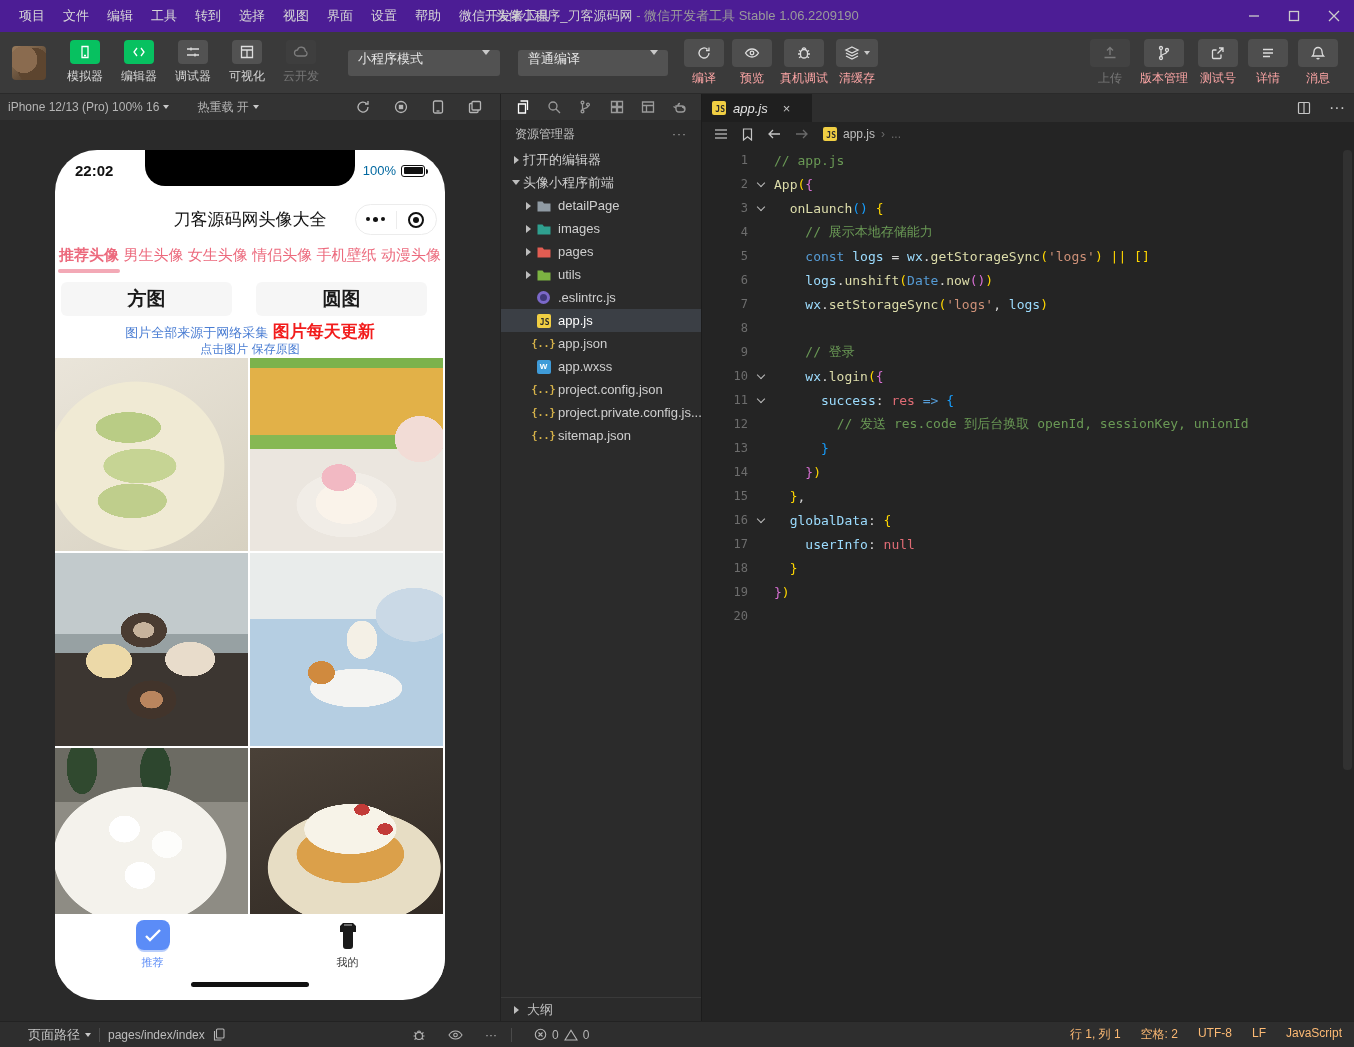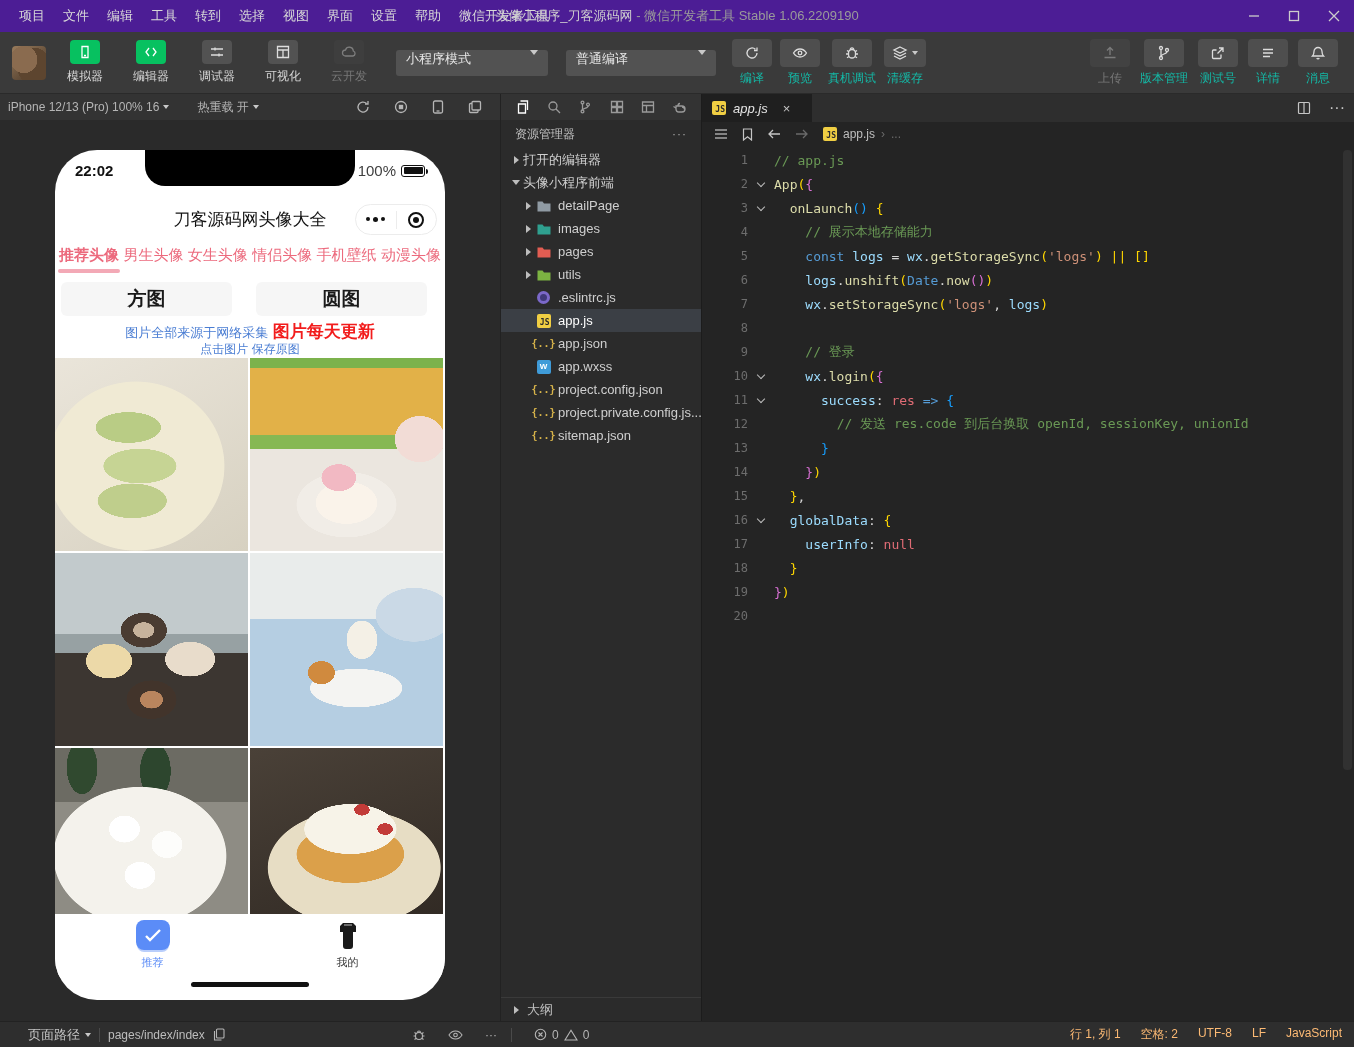--- a/index.html
+++ b/index.html
@@ -16,59 +16,59 @@
   .win-controls { margin-left:auto; display:flex; height:100%; }
   .win-btn { width:40px; display:flex; align-items:center; justify-content:center; color:#cccccc; }
   .win-btn svg { display:block; }
 
   
   .toolbar { height:62px; background:#3a3a3a; border-bottom:1px solid #2a2a2a; display:flex; align-items:center; flex:0 0 62px; }
   .avatar { width:34px; height:34px; border-radius:4px; margin:0 14px 0 12px;
     background:radial-gradient(ellipse 40% 40% at 35% 40%, #8a6b4f 0 99%, transparent 100%),
                radial-gradient(ellipse 50% 55% at 65% 60%, #5d452f 0 99%, transparent 100%),
                linear-gradient(140deg,#9a7c5c,#3f2f22); }
-  .panel-group { display:flex; gap:16px; margin-right:22px;font-family:Liberation Mono, monospace; }
+  .panel-group { display:flex; gap:4px; margin-right:22px;font-family:Liberation Mono, monospace; }
   .panel-btn { width:50px; display:flex; flex-direction:column; align-items:center; cursor:pointer; }
   .panel-ic { width:30px; height:24px; border-radius:4px; display:flex; align-items:center; justify-content:center; }
   .panel-ic.green { background:#07c160; }
   .panel-ic.gray  { background:#525252; }
   .panel-ic.dim   { background:#444444; opacity:.45; }
   .panel-btn span.lbl { font-size:12px; color:#d6d6d6; margin-top:4px; white-space:nowrap; }
   .panel-btn.disabled span.lbl { color:#777; }
   .select { height:26px; background:#525252; border-radius:3px; display:flex; align-items:flex-start;
     font-size:13px; color:#e6e6e6; padding:0 10px; cursor:pointer; }
   .select .caret { margin-left:auto; border-left:4px solid transparent; border-right:4px solid transparent; border-top:5px solid #c9c9c9; }
   .select.mode { width:152px; margin-right:18px; }
   .select.compile { width:150px; margin-right:16px; }
   .act-group { display:flex; gap:8px; }
   .act-btn { display:flex; flex-direction:column; align-items:center; cursor:pointer; }
   .act-ic { min-width:40px; height:28px; padding:0 8px; background:#4e4e4e; border-radius:4px;
     display:flex; align-items:center; justify-content:center; gap:4px; color:#dcdcdc; }
-  .act-btn .lbl { font-size:12px; color:#14b8a6; margin-top:3px; white-space:nowrap; }
+  .act-btn .lbl { font-size:12px; color:#fca5a5; margin-top:3px; white-space:nowrap; }
   .act-btn.disabled .act-ic { opacity:.4; }
   .act-btn.disabled .lbl { color:#777; }
   .toolbar-spacer { flex:1; }
   .right-group { display:flex; gap:10px; margin-right:16px; }
   .caret-sm { border-left:3px solid transparent; border-right:3px solid transparent; border-top:4px solid #c9c9c9; }
 
   
   .main { flex:1; display:flex; min-height:0; }
 
   
   .sim-panel { width:500px; flex:0 0 500px; display:flex; flex-direction:column; background:#2a2a2a; }
   .sim-bar { height:26px; background:#333333; display:flex; align-items:center; font-size:12px; color:#b5b5b5; padding:0 8px; flex:0 0 26px; }
   .sim-bar .grp { display:flex; align-items:center; gap:4px; margin-right:28px; cursor:pointer; }
   .sim-bar-icons { margin-left:auto; display:flex; gap:24px; align-items:center; padding-right:10px; color:#b5b5b5; }
   .sim-stage { flex:1; position:relative; }
   .phone { position:absolute; left:55px; top:30px; width:390px; height:850px; background:#ffffff; border-radius:42px; overflow:hidden; }
   .notch { position:absolute; left:90px; top:0; width:210px; height:36px; background:#000; border-radius:0 0 20px 20px; }
   .p-status { position:absolute; top:12px; left:0; right:0; display:flex; align-items:center; padding:0 20px; }
   .p-time { font-size:15px; font-weight:700; color:#111; }
   .p-batt-wrap { margin-left:auto; display:flex; align-items:center; gap:5px; }
-  .p-batt-pct { font-size:15px; color:#404040; }
+  .p-batt-pct { font-size:13px; color:#0369a1; }
   .batt { width:24px; height:12px; border:1.5px solid #111; border-radius:3px; position:relative; }
   .batt::before { content:""; position:absolute; inset:1.5px; background:#111; border-radius:1px; }
   .batt::after { content:""; position:absolute; right:-4px; top:3px; width:2.5px; height:5px; background:#111; border-radius:0 2px 2px 0; }
   .p-navtitle { position:absolute; top:58px; left:0; right:0; text-align:center; font-size:17px; color:#111; }
   .capsule { position:absolute; top:54px; right:8px; width:82px; height:31px; border:1px solid #ececec; border-radius:16px;
     background:#fff; display:flex; align-items:center; }
   .capsule .dots { flex:1; display:flex; justify-content:center; gap:3px; }
   .capsule .dots i { width:4px; height:4px; border-radius:50%; background:#111; }
   .capsule .dots i:nth-child(2) { width:5px; height:5px; }
   .capsule .sep { width:1px; height:18px; background:#ececec; }

